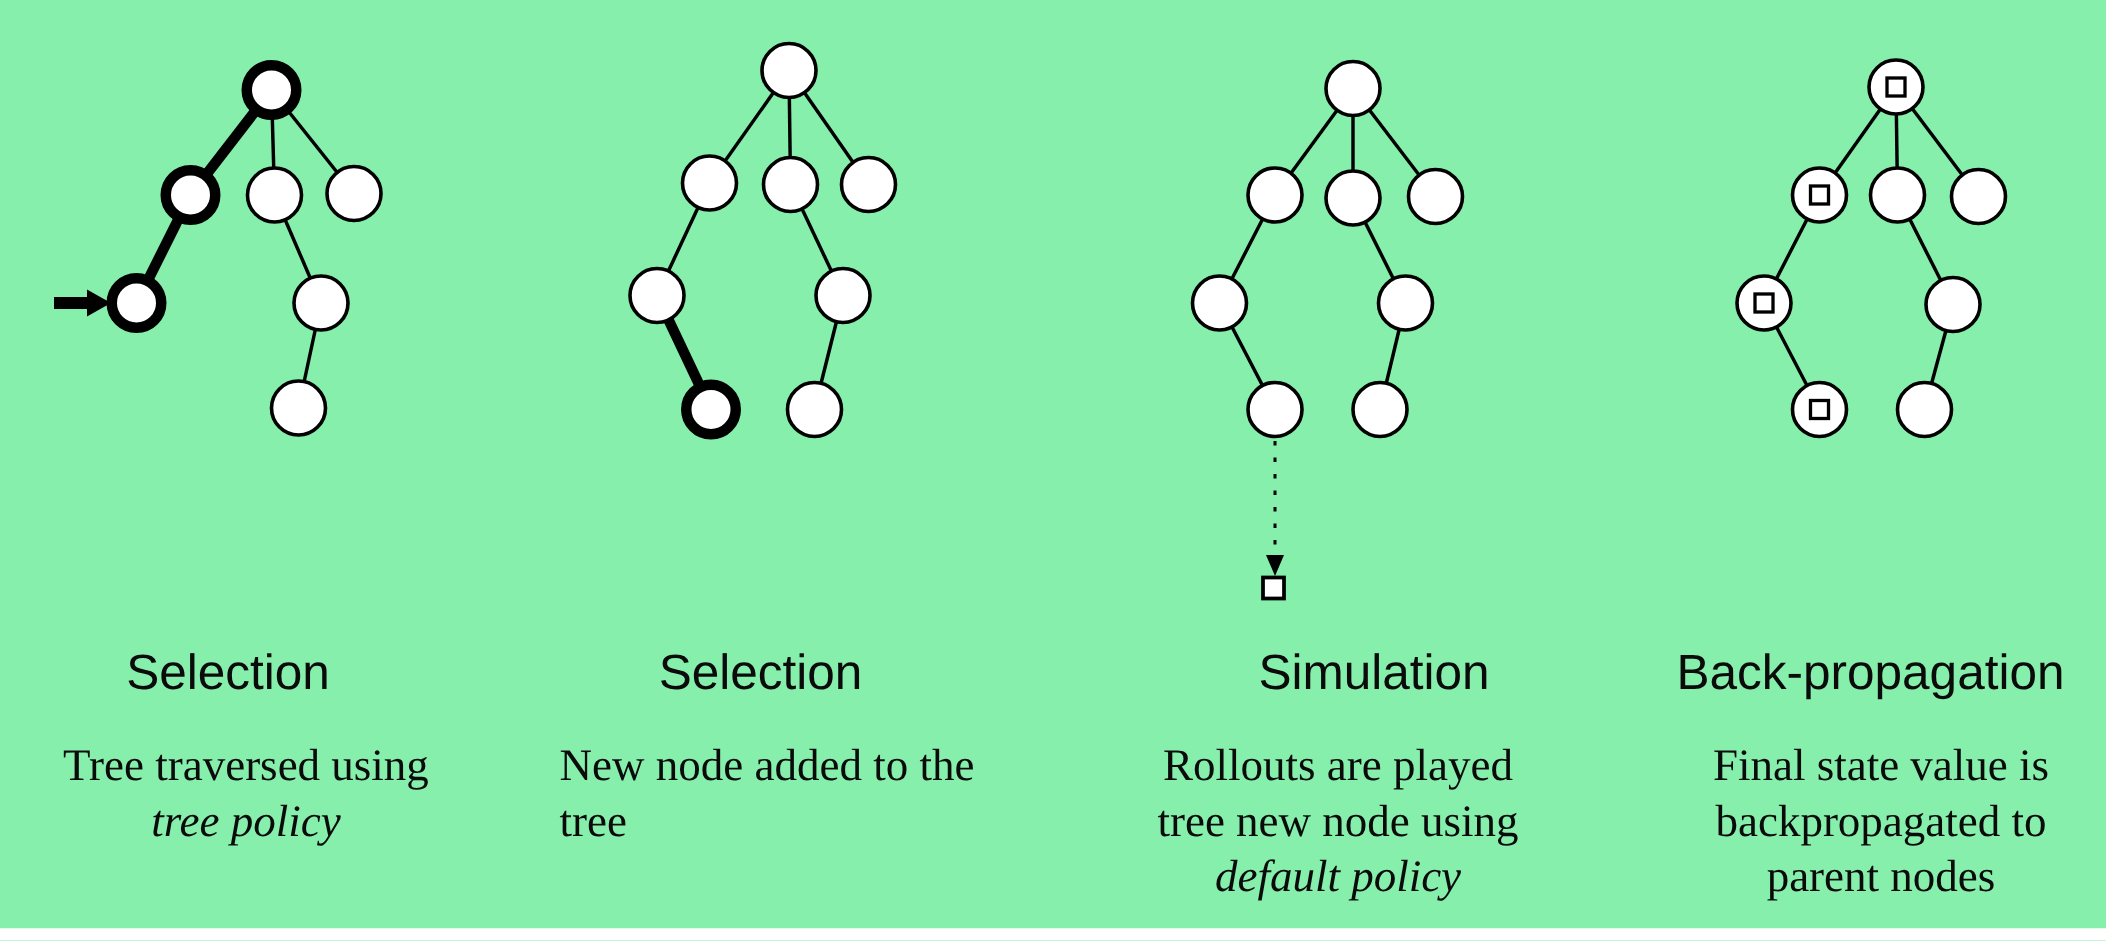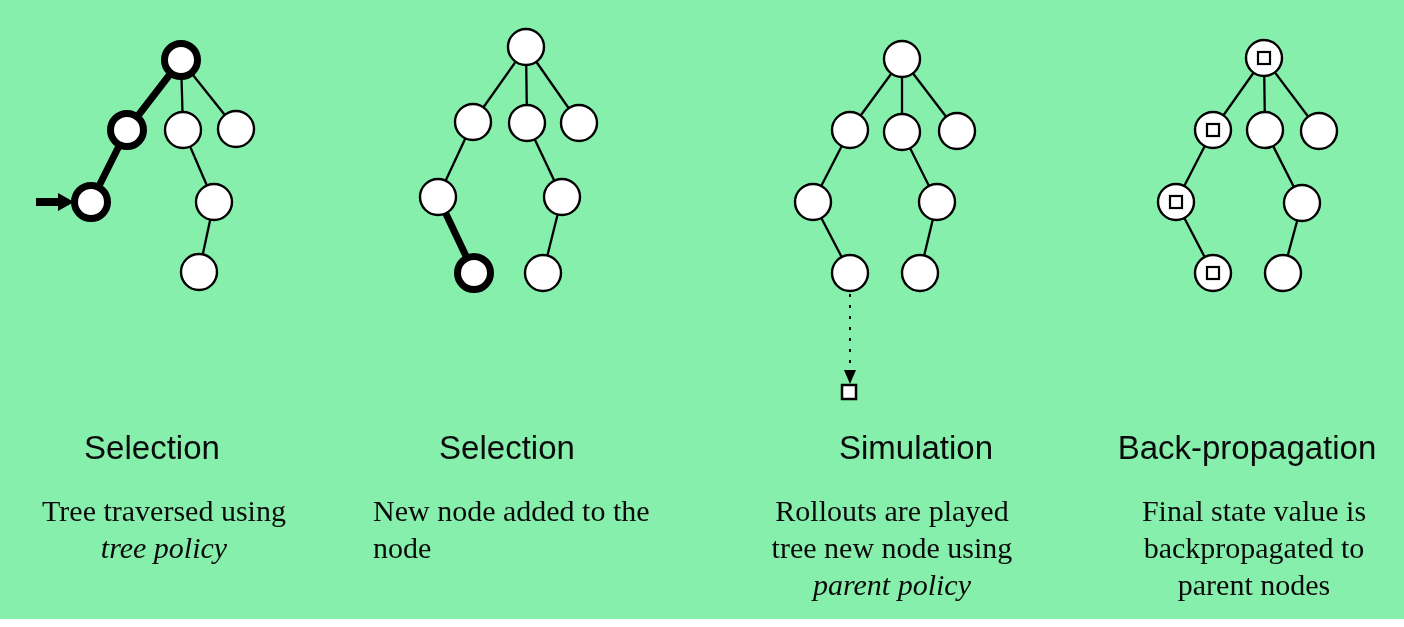--- a/index.html
+++ b/index.html
@@ -153,26 +153,26 @@
   <div class="panel-title title-1">Selection</div>
   <div class="panel-title title-2">Simulation</div>
   <div class="panel-title title-3">Back-propagation</div>
 
   <div class="panel-desc center desc-0">
       <div>Tree traversed using</div>
       <div><em>tree policy</em></div>
     </div>
   <div class="panel-desc left desc-1">
       <div>New node added to the</div>
-      <div>node</div>
+      <div>tree</div>
     </div>
   <div class="panel-desc center desc-2">
       <div>Rollouts are played</div>
       <div>tree new node using</div>
-      <div><em>parent policy</em></div>
+      <div><em>default policy</em></div>
     </div>
   <div class="panel-desc center desc-3">
       <div>Final state value is</div>
       <div>backpropagated to</div>
       <div>parent nodes</div>
     </div>
 
 </div>
 
 </body></html>

